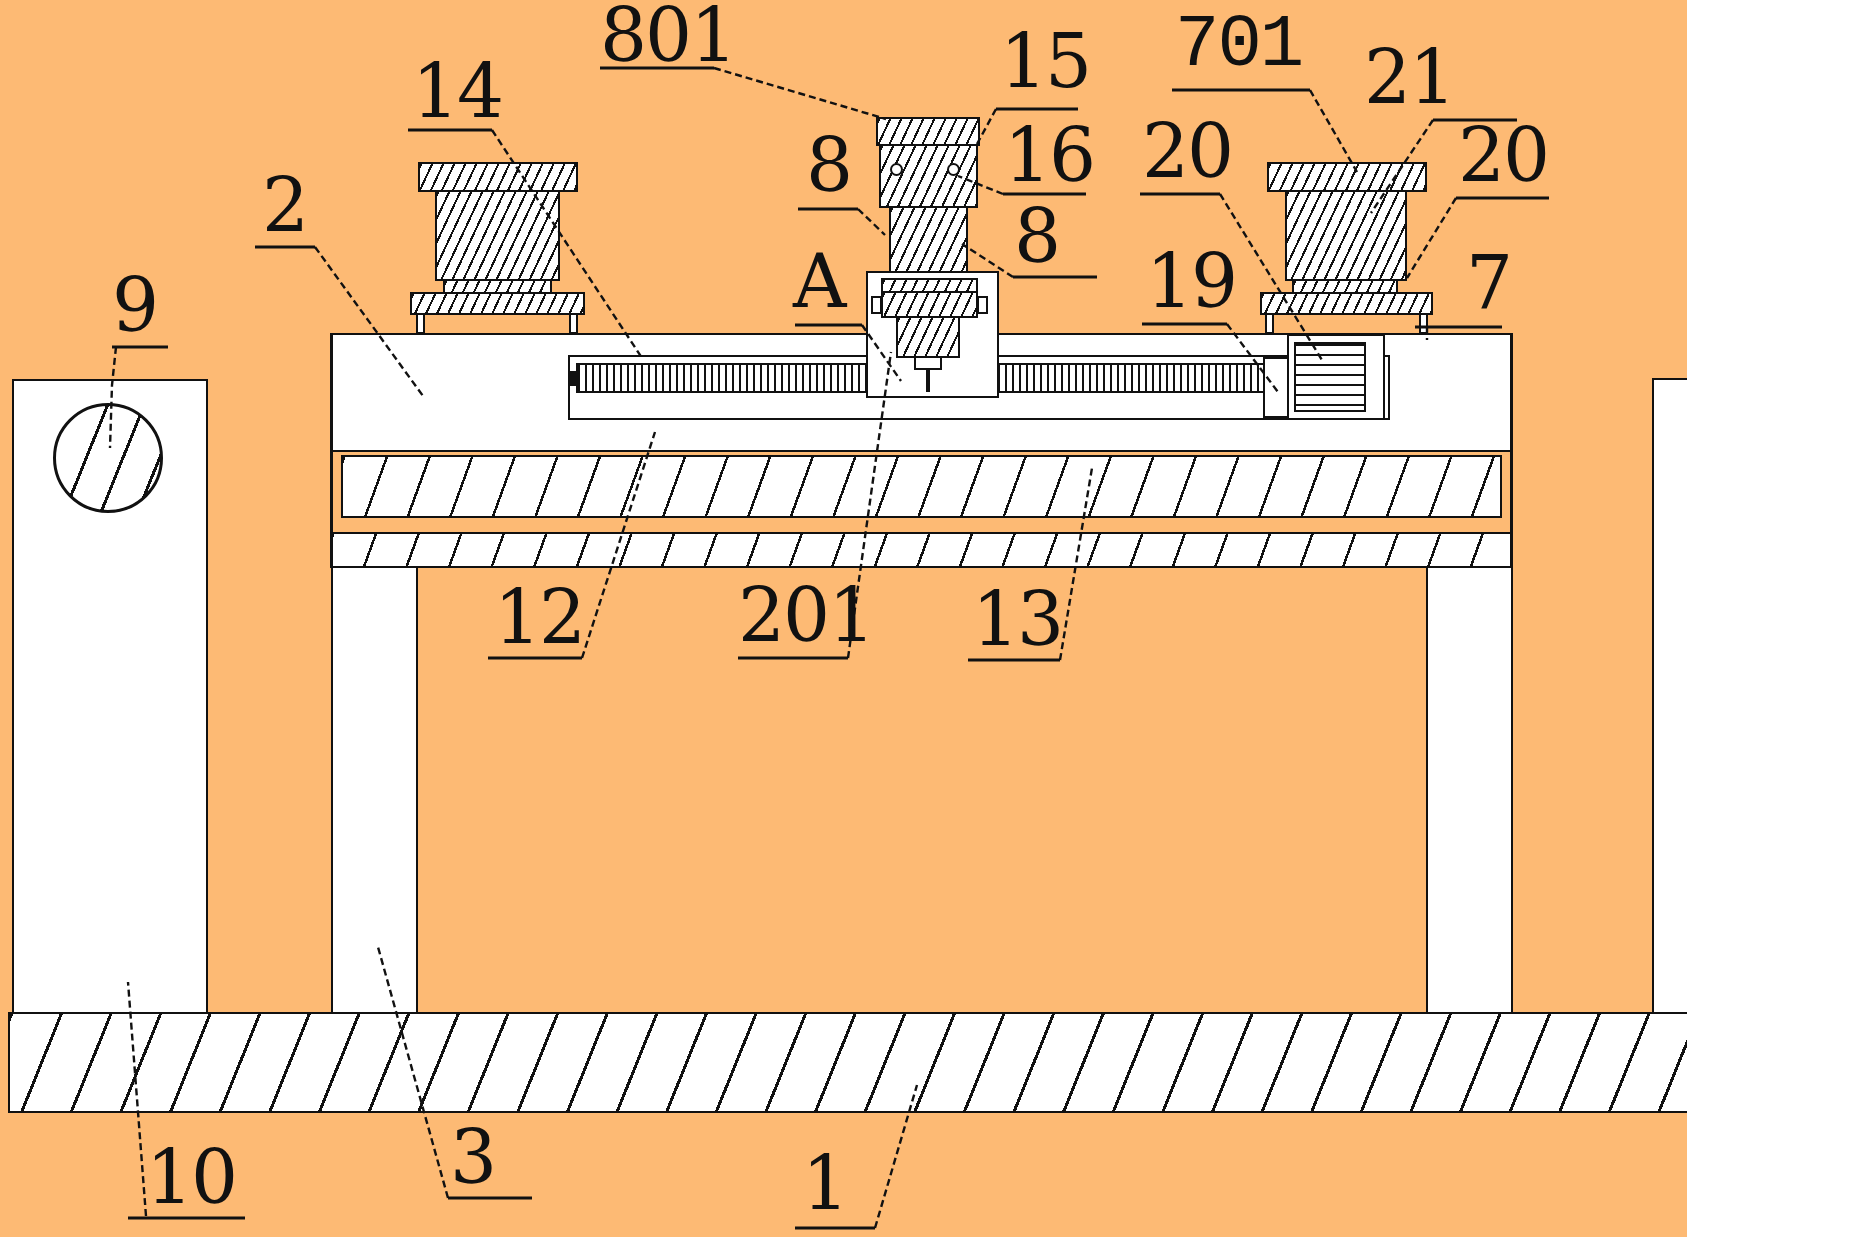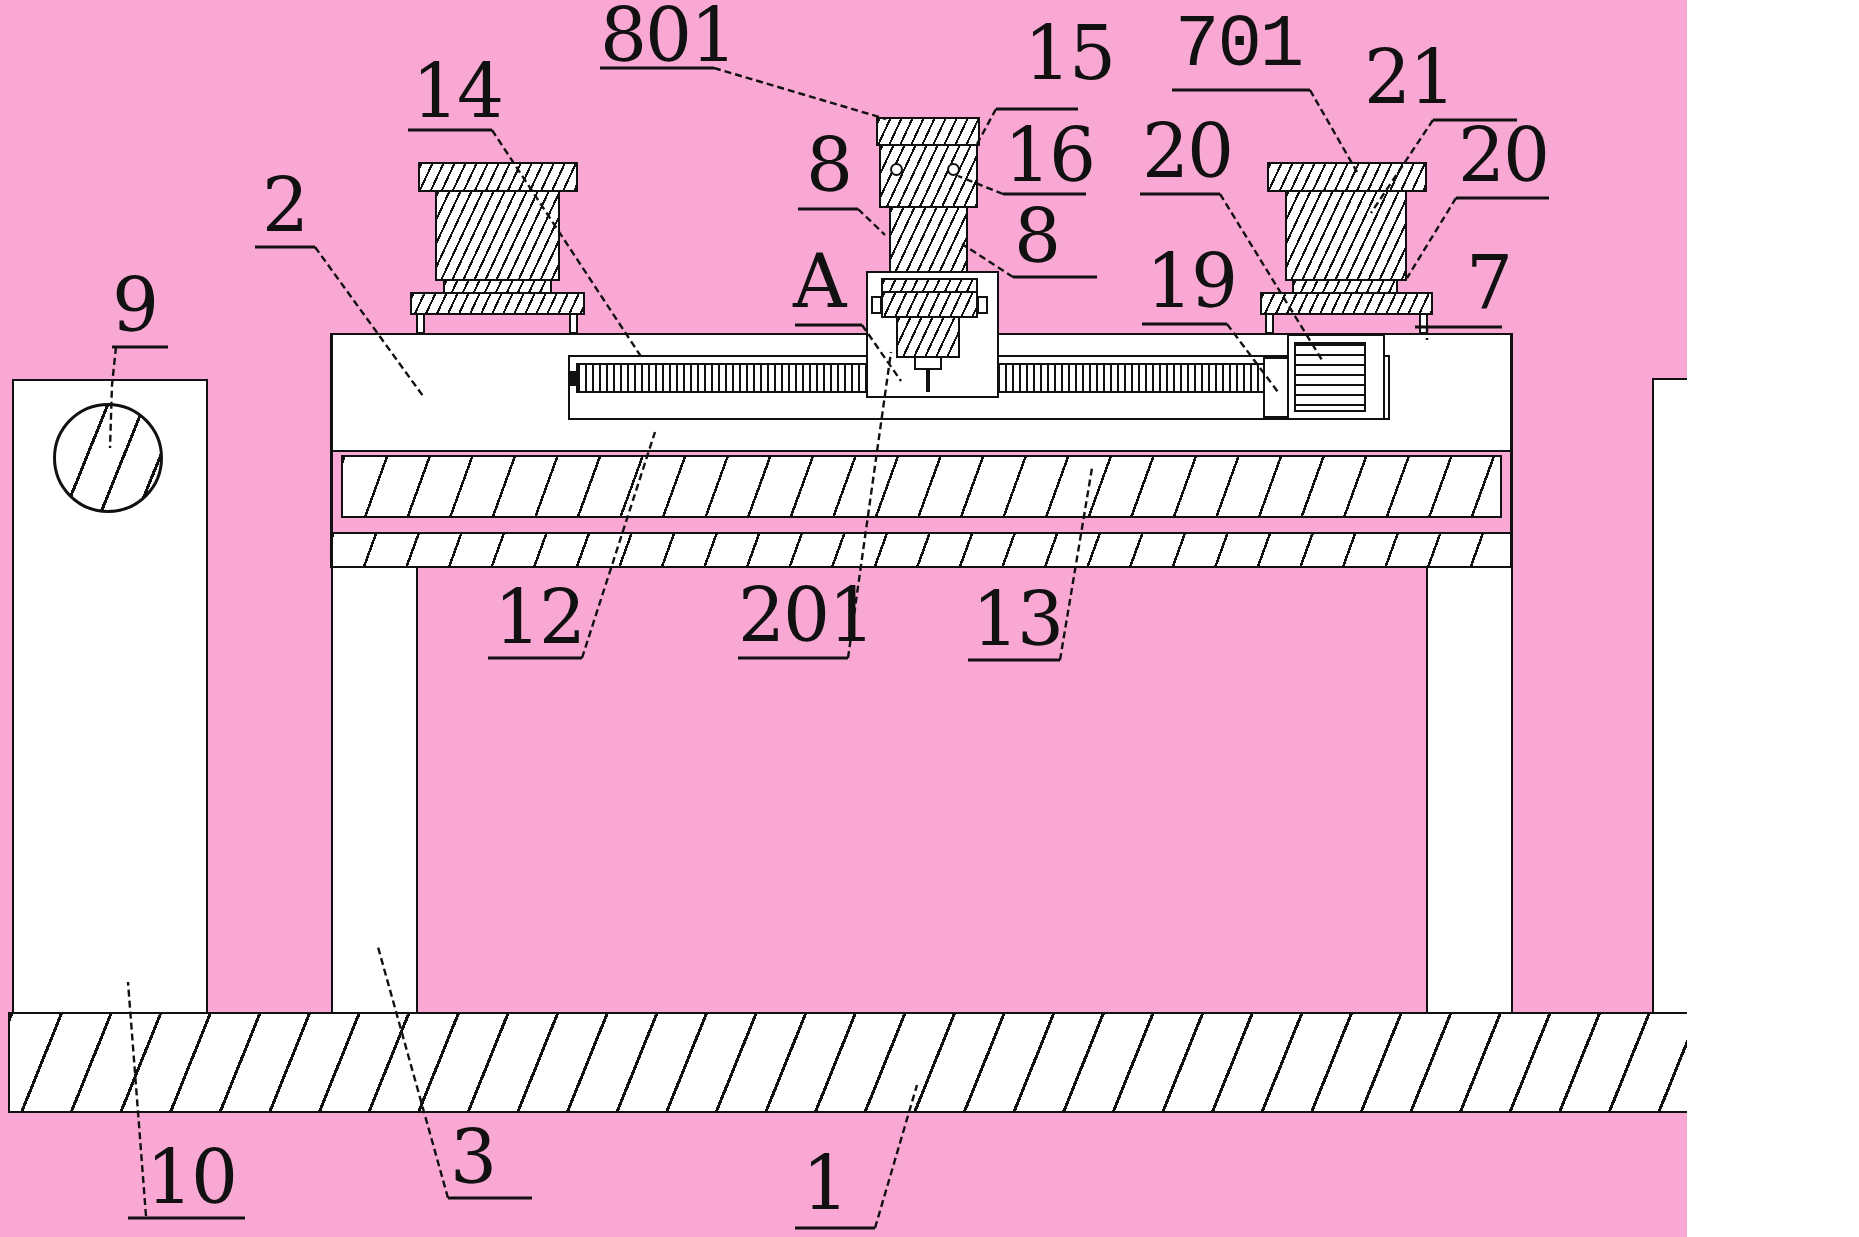--- a/index.html
+++ b/index.html
@@ -1,17 +1,17 @@
 <!DOCTYPE html>
 <html><head>
 <meta charset="utf-8">
 <style>
   html,body{margin:0;padding:0;background:#fff;}
   .canvas{
-    position:relative;width:1687px;height:1237px;background:#f9a8d4;
+    position:relative;width:1687px;height:1237px;background:#fdba74;
     font-family:"DejaVu Serif",serif;color:#111;overflow:hidden;
   }
   .part{position:absolute;box-sizing:border-box;}
   .outline{border:2.5px solid #111;background:#fff;}
   .thin-outline{border:2px solid #111;background:#fff;}
   
   .hatch-motor{background-color:#fff;background-image:repeating-linear-gradient(115deg,#111 0 2px,transparent 2px 10px);}
   .hatch-band{background-color:#fff;background-image:repeating-linear-gradient(110deg,#111 0 2.5px,transparent 2.5px 40px);}
   .hatch-base{background-color:#fff;background-image:repeating-linear-gradient(112deg,#111 0 3px,transparent 3px 46px);}
   .hatch-screw{background-color:#fff;background-image:repeating-linear-gradient(90deg,#111 0 1.8px,transparent 1.8px 7px);}
@@ -133,21 +133,21 @@
       <line class="leader" x1="146" y1="1216" x2="128" y2="982"></line>
       <line class="leader" x1="448" y1="1198" x2="378" y2="947"></line>
       <line class="leader" x1="875" y1="1228" x2="917" y2="1085"></line>
     </g>
   </svg>
 
   <div class="ref-label" style="left:600px;top:2px;">801</div>
   <div class="ref-label" style="left:412px;top:58px;">14</div>
   <div class="ref-label" style="left:262px;top:172px;">2</div>
   <div class="ref-label" style="left:112px;top:272px;">9</div>
-  <div class="ref-label" style="left:1000px;top:20px;margin-left:24px;">15</div>
+  <div class="ref-label" style="left:1000px;top:28px;">15</div>
   <div class="ref-label" style="left:1004px;top:122px;text-align:center;">16</div>
   <div class="ref-label" style="left:1014px;top:203px;">8</div>
   <div class="ref-label" style="left:806px;top:132px;">8</div>
   <div class="ref-label" style="left:793px;top:248px;">A</div>
   <div class="ref-label" style="left:1175px;top:12px;font-family:Liberation Mono, monospace;">701</div>
   <div class="ref-label" style="left:1364px;top:44px;">21</div>
   <div class="ref-label" style="left:1458px;top:122px;">20</div>
   <div class="ref-label" style="left:1466px;top:250px;">7</div>
   <div class="ref-label" style="left:1142px;top:118px;">20</div>
   <div class="ref-label" style="left:1146px;top:248px;">19</div>

